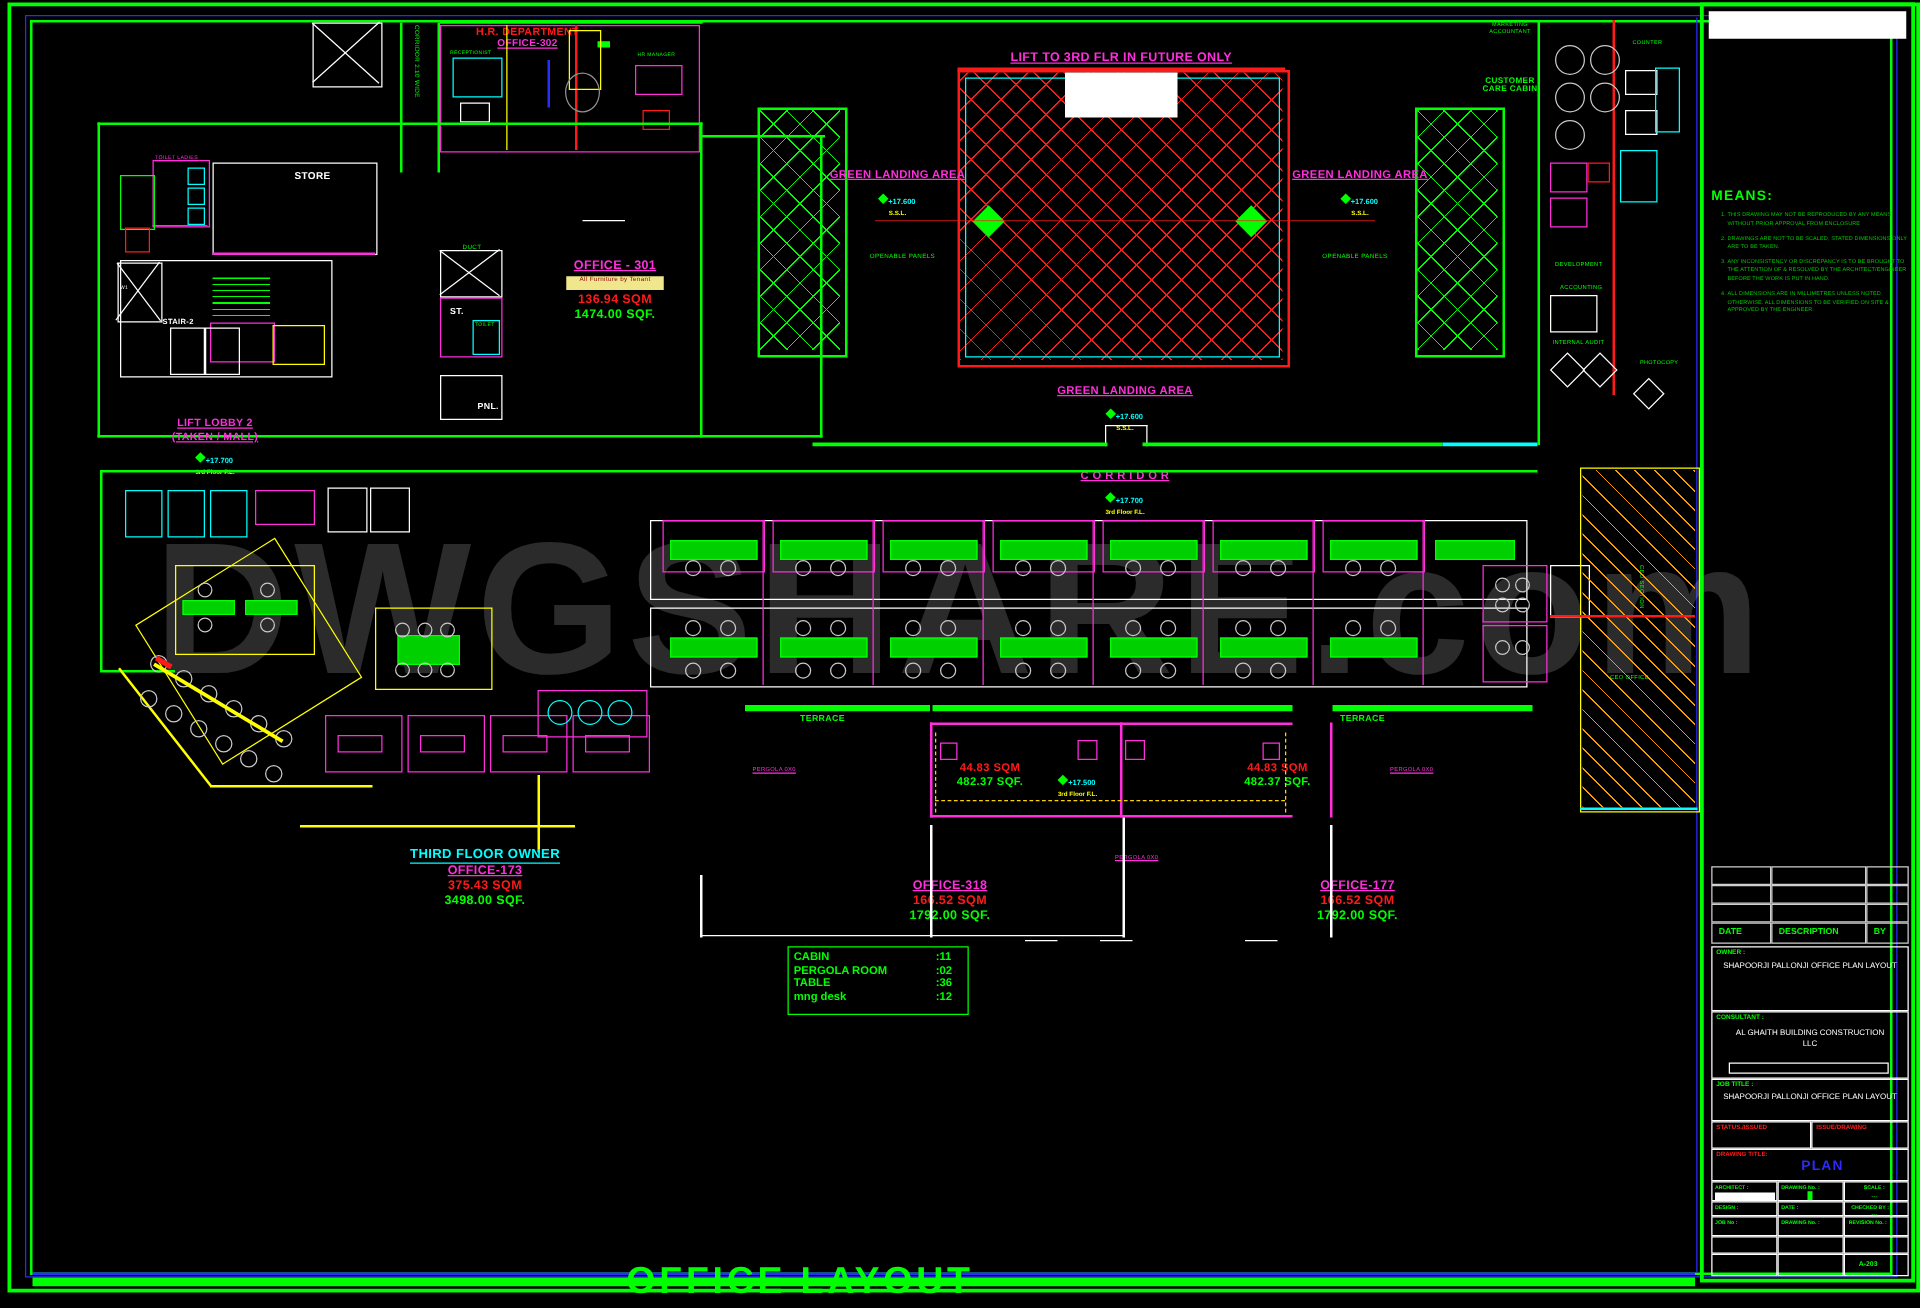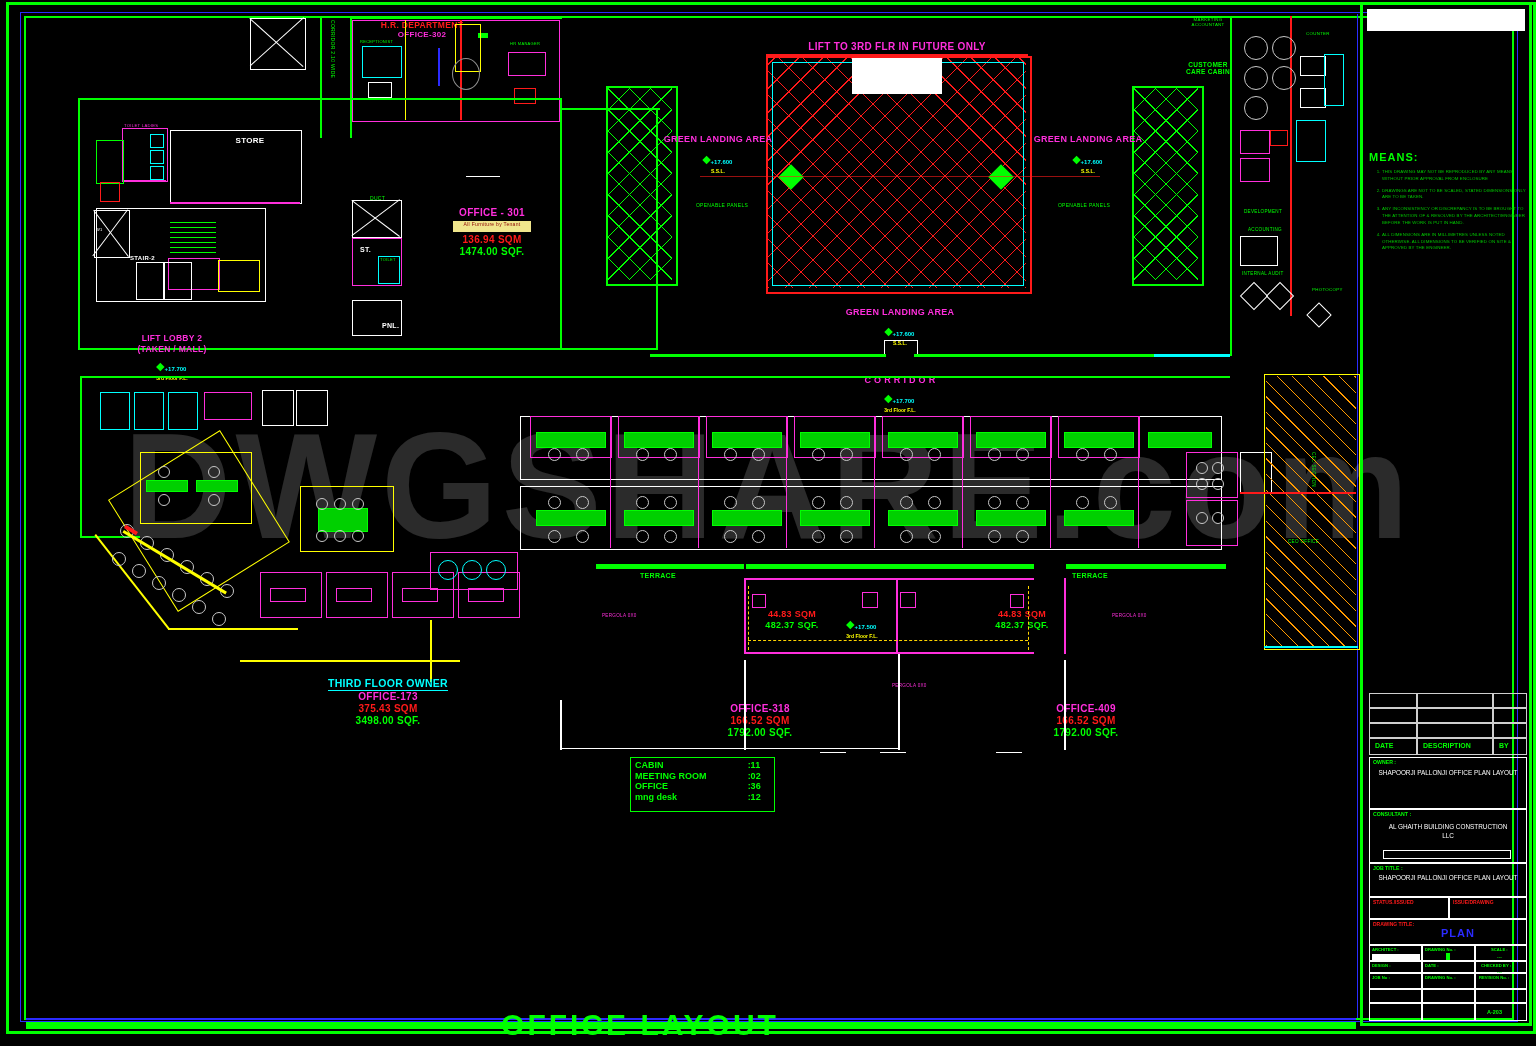--- a/index.html
+++ b/index.html
@@ -3,21 +3,21 @@
 <meta charset="utf-8">
 <style>
   html,body{margin:0;padding:0;background:#000;}
   body{width:1536px;height:1046px;overflow:hidden;font-family:"Liberation Sans",sans-serif;}
   #stage{position:relative;width:1536px;height:1046px;background:#000;}
 
   
   .abs{position:absolute;}
   .lbl{position:absolute;white-space:nowrap;line-height:1.05;letter-spacing:.3px;}
   .ctr{transform:translateX(-50%);text-align:center;}
-  .mag{color:#ff2fdc;}
+  .mag{color:#ff2fdc;text-decoration:underline;}
   .red{color:#ff1a1a;}
   .grn{color:#00ff00;}
   .cyn{color:#00ffff;}
   .wht{color:#ffffff;}
   .blu{color:#2b2bff;}
   .b{font-weight:bold;}
 
   
   .frame-g{position:absolute;border:3px solid #00ff00;}
   .frame-b{position:absolute;border:1px solid #2b2bff;}
@@ -437,21 +437,21 @@
 
   <div class="lbl cyn b ctr" style="left:388px;top:678px;font-size:10.5px;border-bottom:1px solid #00ffff;padding-bottom:1px;">THIRD FLOOR OWNER</div>
   <div class="lbl mag b ctr" style="left:388px;top:692px;font-size:10px;">OFFICE-173</div>
   <div class="lbl red b ctr" style="left:388px;top:704px;font-size:10px;">375.43 SQM</div>
   <div class="lbl grn b ctr" style="left:388px;top:716px;font-size:10px;">3498.00 SQF.</div>
 
   <div class="lbl mag b ctr" style="left:760px;top:704px;font-size:10px;">OFFICE-318</div>
   <div class="lbl red b ctr" style="left:760px;top:716px;font-size:10px;">166.52 SQM</div>
   <div class="lbl grn b ctr" style="left:760px;top:728px;font-size:10px;">1792.00 SQF.</div>
 
-  <div class="lbl mag b ctr" style="left:1086px;top:704px;font-size:10px;">OFFICE-409</div>
+  <div class="lbl mag b ctr" style="left:1086px;top:704px;font-size:10px;">OFFICE-177</div>
   <div class="lbl red b ctr" style="left:1086px;top:716px;font-size:10px;">166.52 SQM</div>
   <div class="lbl grn b ctr" style="left:1086px;top:728px;font-size:10px;">1792.00 SQF.</div>
 
   <div class="wallW" style="left:560px;top:700px;width:2px;height:50px;"></div>
   <div class="wallW" style="left:560px;top:748px;width:340px;height:1px;"></div>
   <div class="wallW" style="left:898px;top:654px;width:2px;height:96px;"></div>
   <div class="wallW" style="left:744px;top:660px;width:2px;height:90px;"></div>
   <div class="wallW" style="left:1064px;top:660px;width:2px;height:90px;"></div>
 
   <div class="wallW" style="left:820px;top:752px;width:26px;height:1px;"></div>
@@ -494,25 +494,25 @@
   <div class="wallR" style="left:1240px;top:492px;width:116px;height:2px;"></div>
 
   <div id="legend">
     <table>
       <tbody>
           <tr>
         <td>CABIN</td>
         <td class="v">:11</td>
       </tr>
       <tr>
-        <td>MEETING ROOM</td>
+        <td>PERGOLA ROOM</td>
         <td class="v">:02</td>
       </tr>
       <tr>
-        <td>OFFICE</td>
+        <td>TABLE</td>
         <td class="v">:36</td>
       </tr>
       <tr>
         <td>mng desk</td>
         <td class="v">:12</td>
       </tr>
     </tbody>
       </table>
   </div>
 

